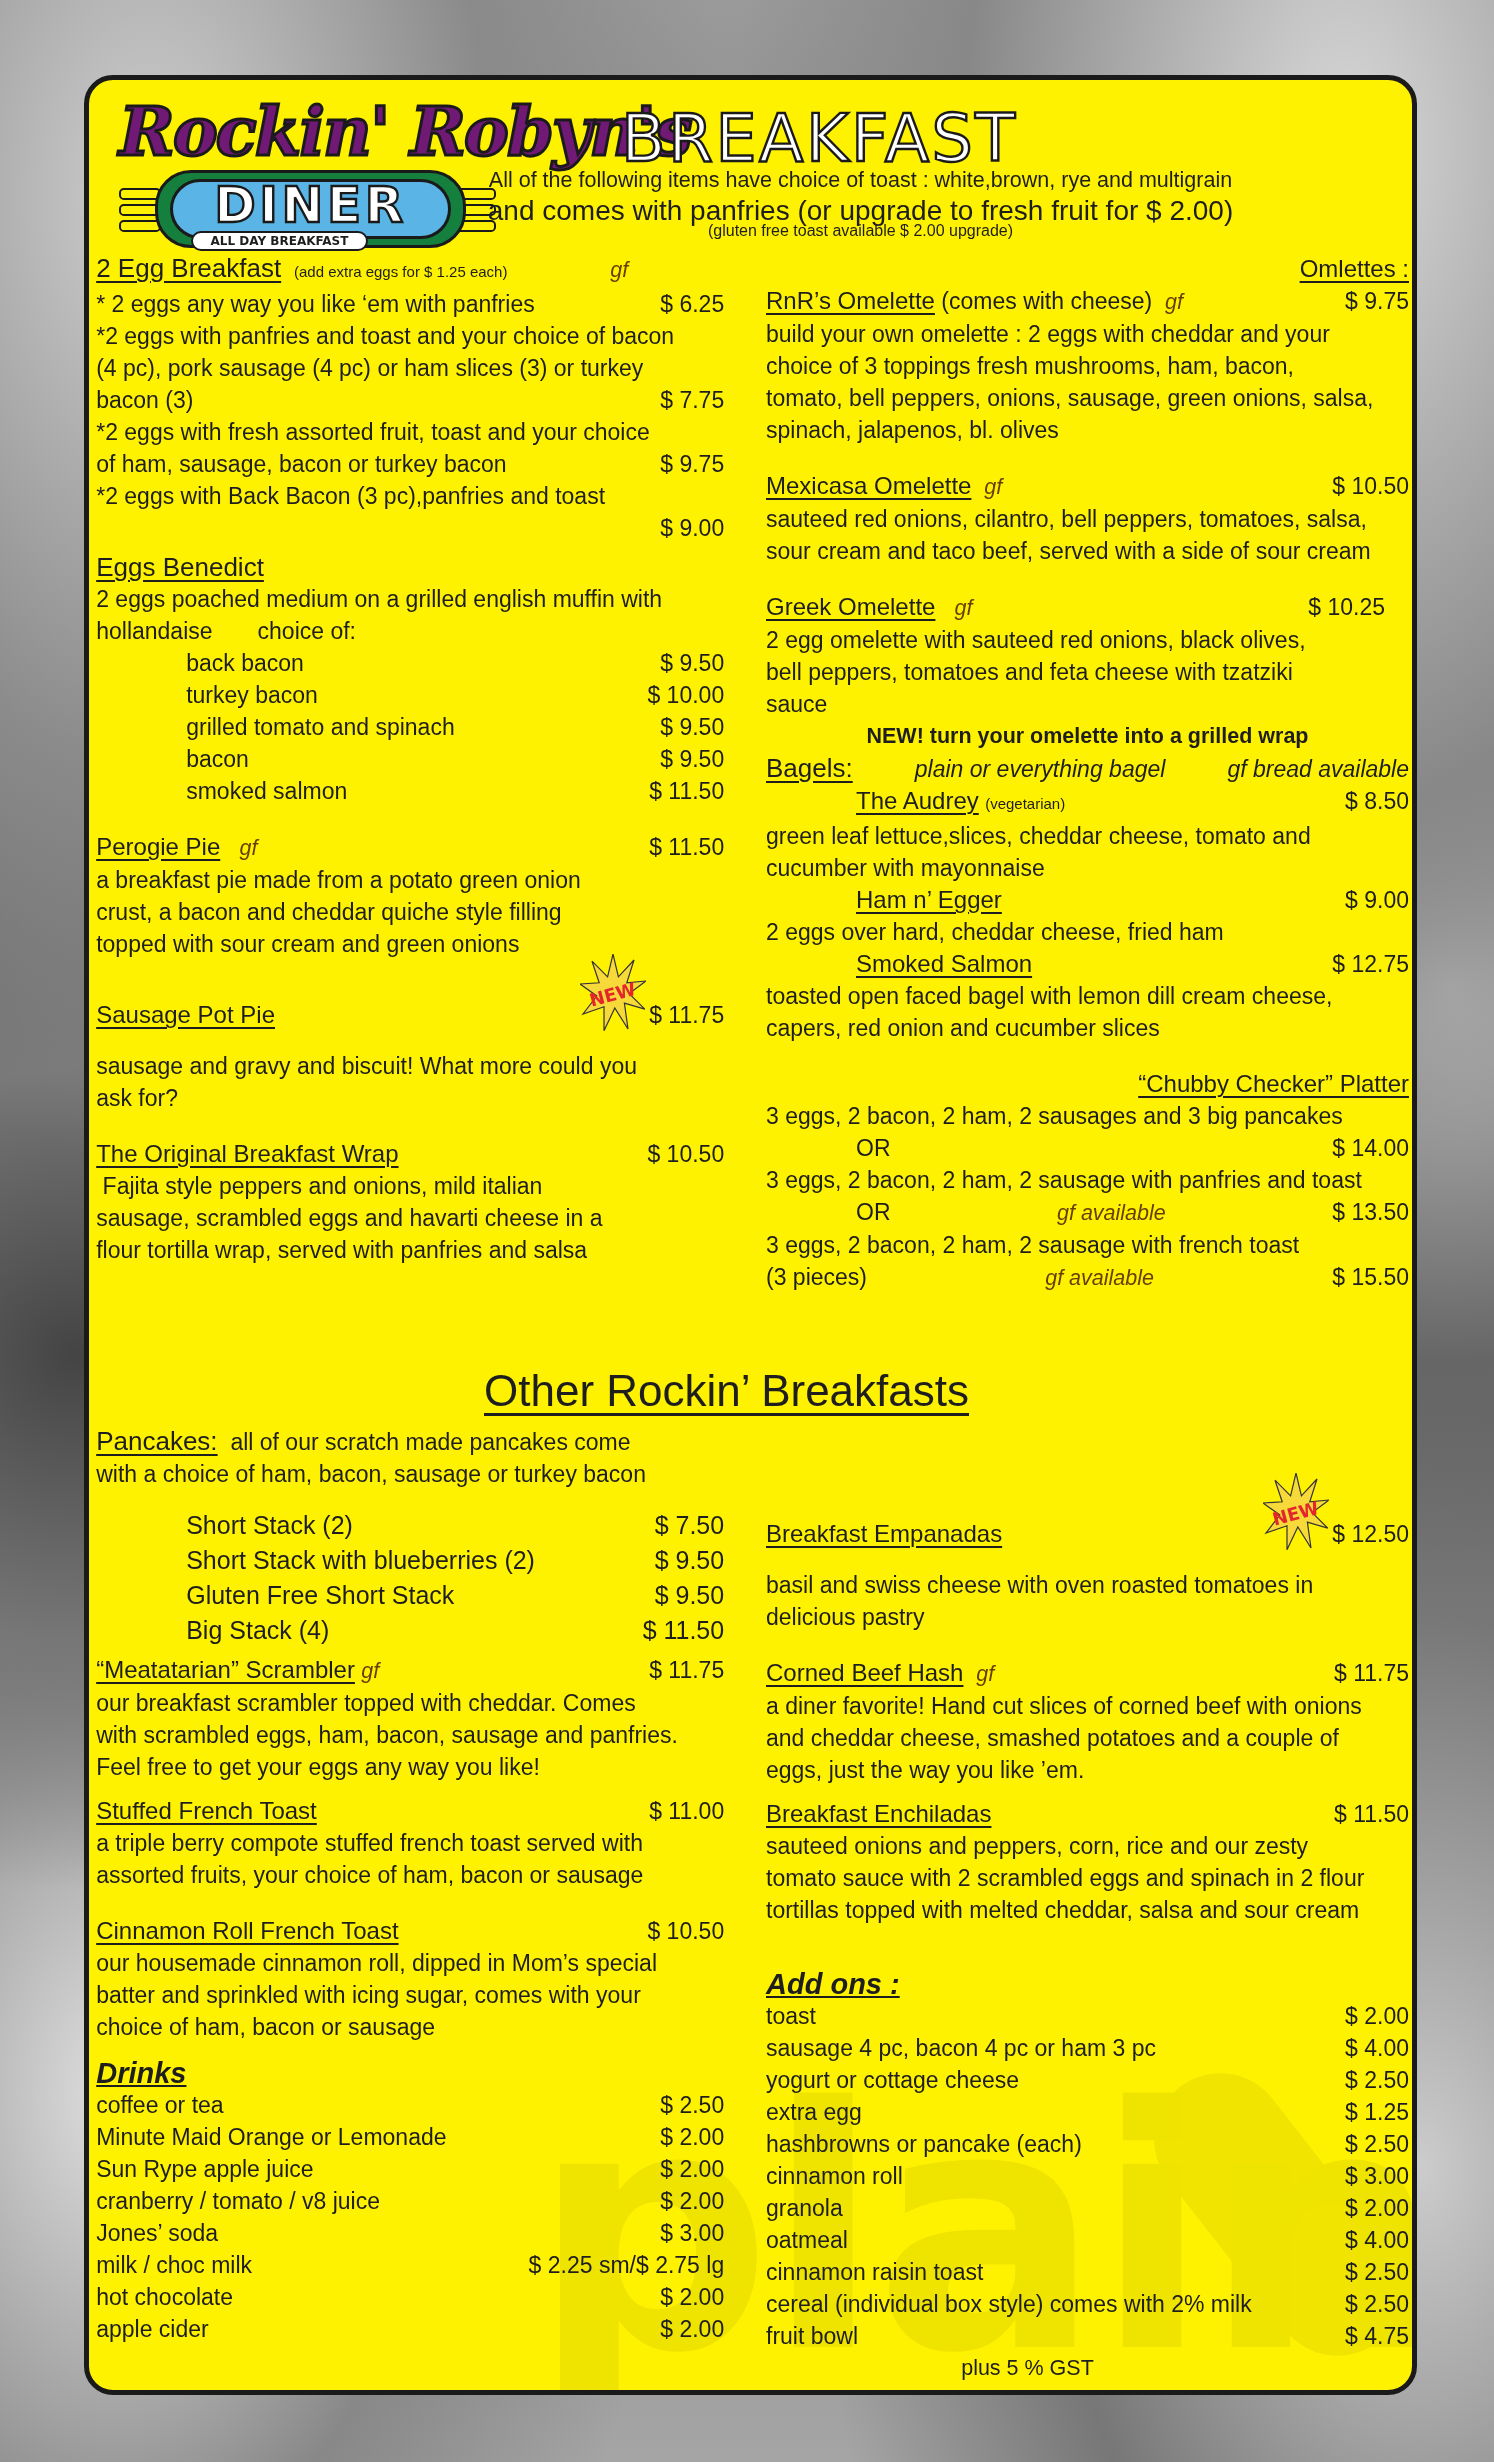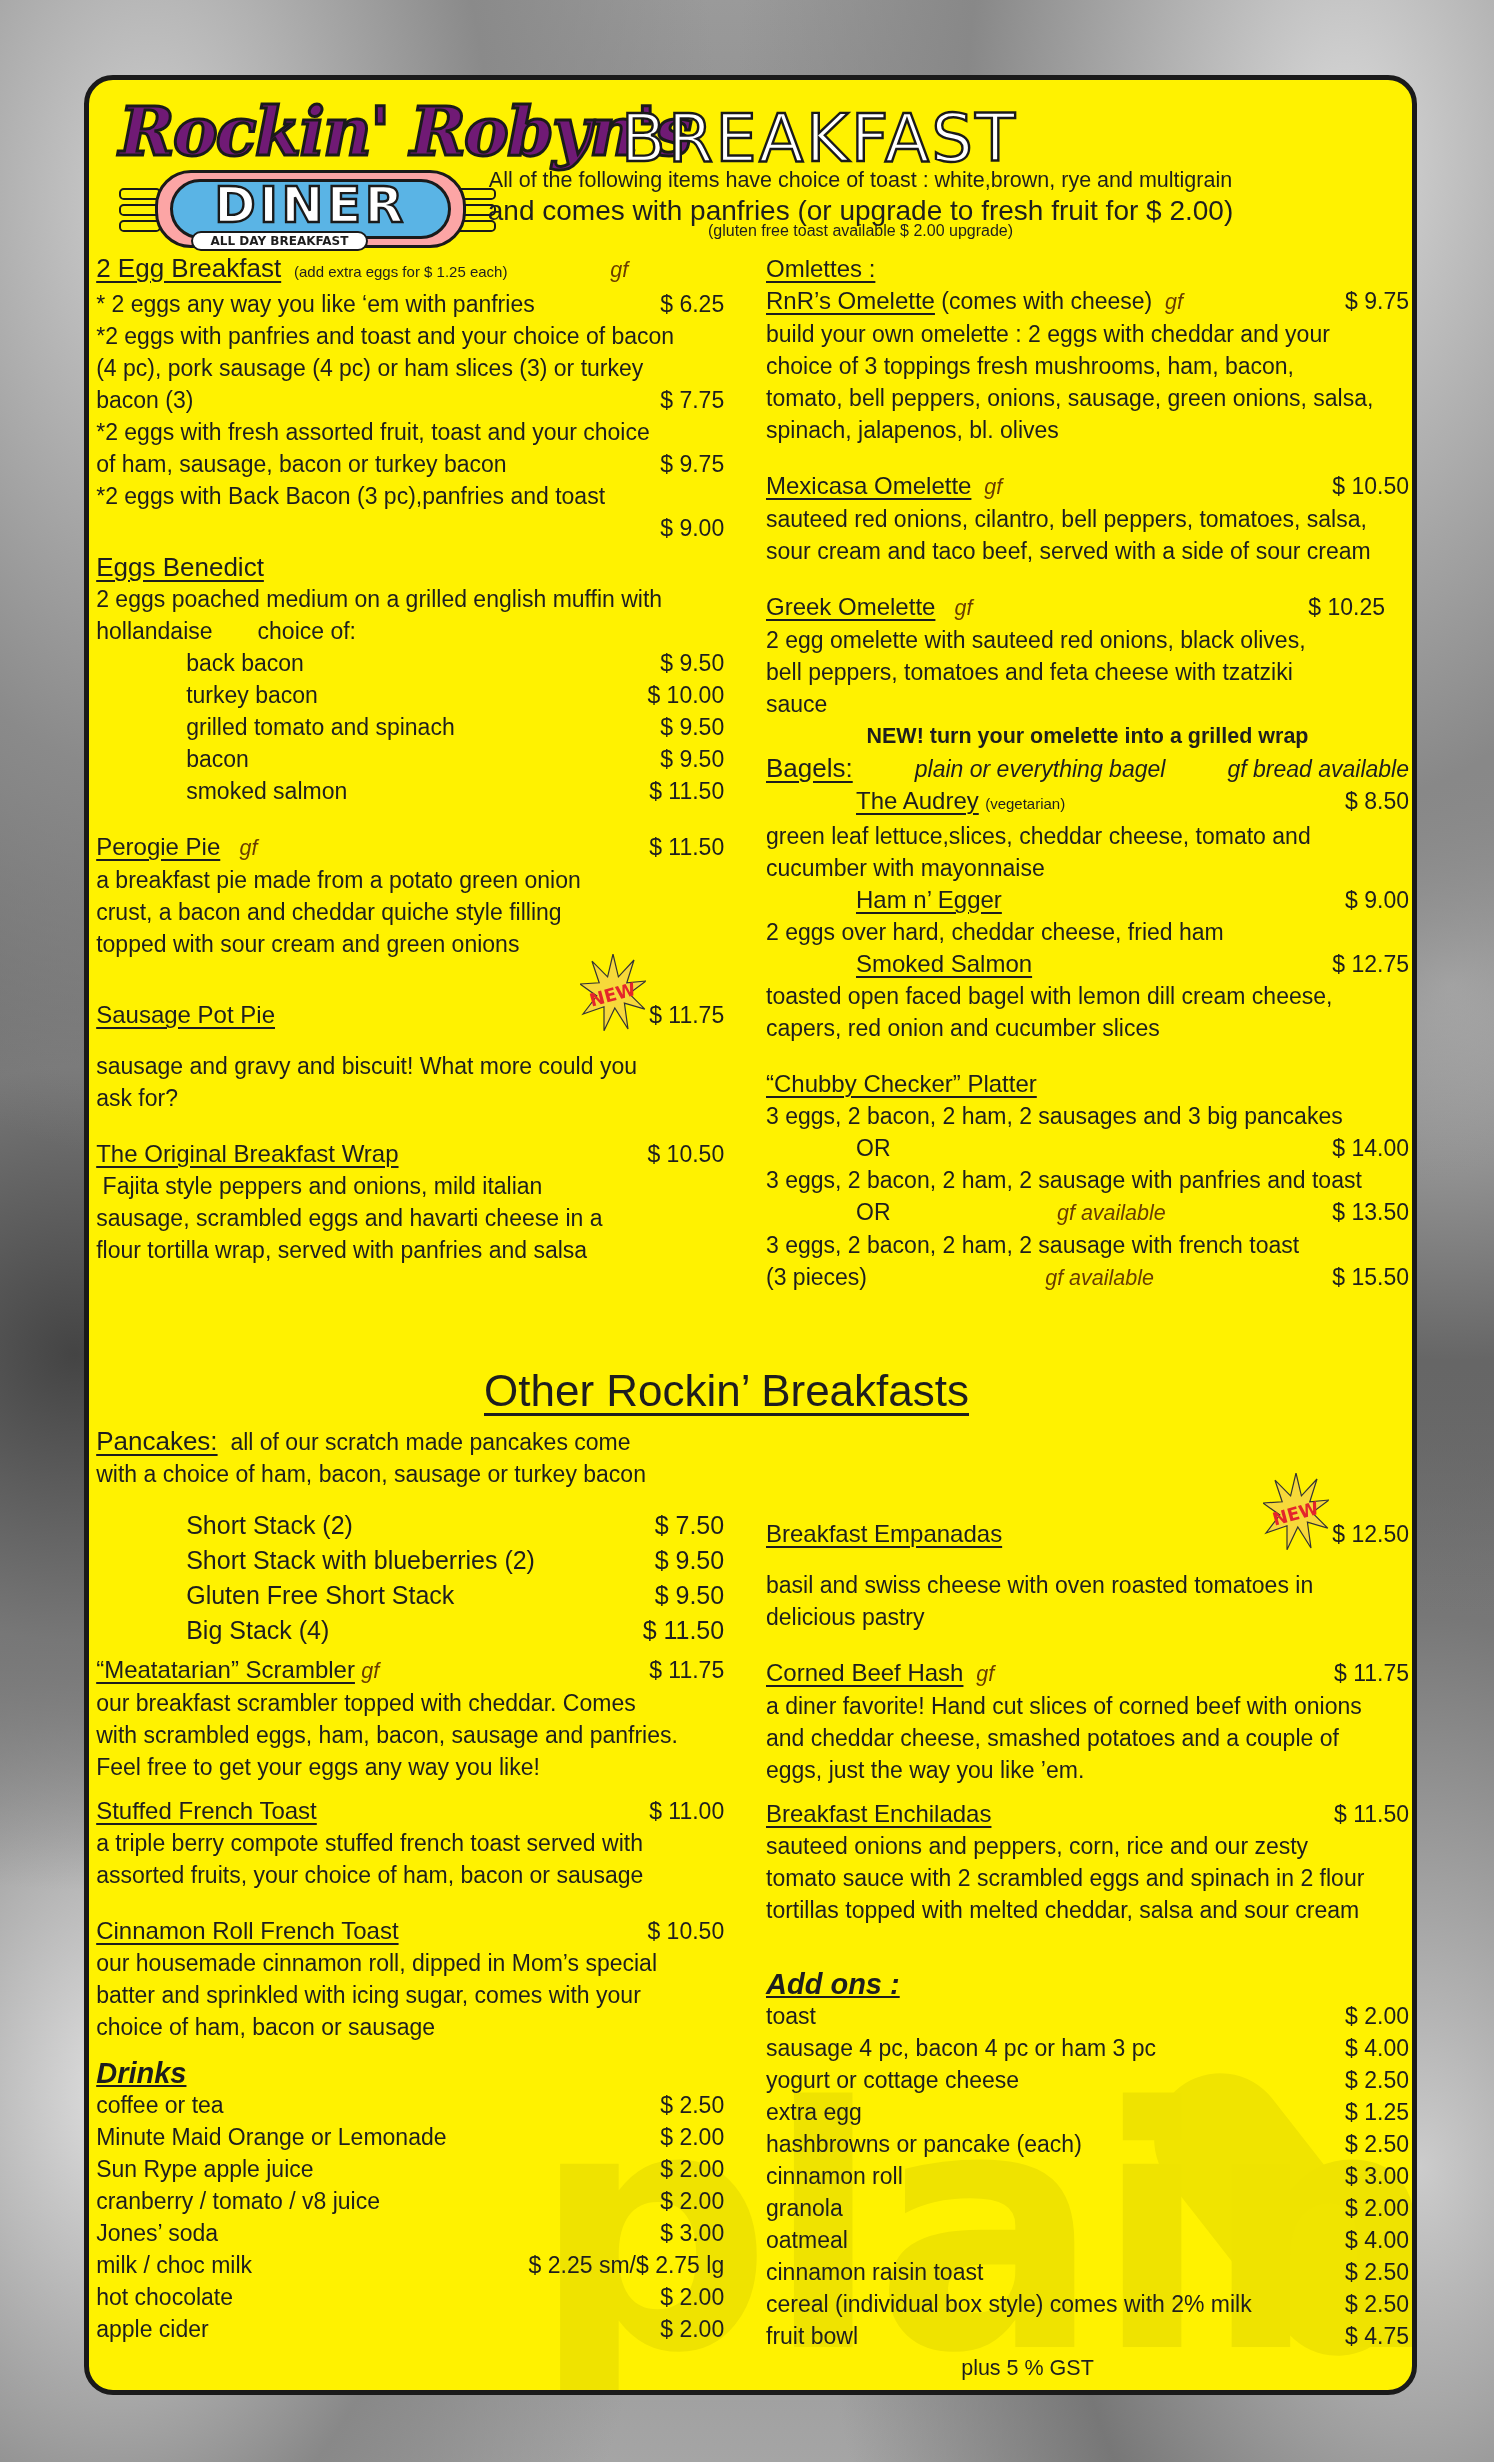--- a/index.html
+++ b/index.html
@@ -18,21 +18,21 @@
     background:#fff200;border:5.4px solid #1a1a1a;border-radius:29px;box-sizing:border-box;overflow:hidden;}
   .watermark{position:absolute;right:-24px;bottom:-36px;font-size:335px;font-weight:bold;
     color:#efe300;font-family:"DejaVu Sans",sans-serif;letter-spacing:-6px;}
   .fork{position:absolute;left:1124px;top:1973px;width:132px;height:323px;border-radius:66px;
     background:#f0e400;transform:rotate(-38deg);}
   
   .logo{position:absolute;left:30px;top:12px;width:377px;height:161px;}
   .logo-script{position:absolute;left:0;top:0;font-family:"DejaVu Serif",serif;font-style:italic;font-weight:bold;
     font-size:67px;color:#701a75;-webkit-text-stroke:3px #1a1a1a;letter-spacing:-1.8px;white-space:nowrap;}
   .logo-badge{position:absolute;left:36px;top:78px;width:305px;height:72px;border-radius:36px;
-    background:#fca5a5;border:3.6px solid #1a1a1a;}
+    background:#15803d;border:3.6px solid #1a1a1a;}
   .logo-pill{position:absolute;left:12px;top:6px;right:12px;bottom:6px;border-radius:30px;
     background:#5ab4e5;border:3px solid #1a1a1a;display:flex;align-items:center;justify-content:center;}
   .logo-diner{font-family:"DejaVu Sans",sans-serif;font-weight:bold;font-size:50px;color:#fff;
     -webkit-text-stroke:2.4px #1a1a1a;letter-spacing:3.6px;margin-top:-8.4px;}
   .logo-tag{position:absolute;left:72px;top:139px;width:161px;padding:1.2px 6px;border-radius:12px;
     background:#fff;border:2.4px solid #1a1a1a;font-size:12px;font-weight:bold;text-align:center;
     font-family:"DejaVu Sans",sans-serif;}
   .stripes{position:absolute;top:96px;width:42px;}
   .stripes i{display:block;height:8.4px;border:2.4px solid #1a1a1a;background:#fff200;border-radius:4.8px;margin-bottom:3.6px;}
   
@@ -41,21 +41,21 @@
   .sub{position:absolute;left:353px;width:837px;text-align:center;color:#1e1e1e;}
   .sub1{top:88px;font-size:21.5px;}
   .sub2{top:115px;font-size:28px;}
   .sub3{top:142px;font-size:16px;}
   
   .col{position:absolute;font-size:23px;line-height:32px;}
   .colL{left:7.2px;width:628px;}
   .colR{left:677px;width:643px;}
   .row{display:flex;justify-content:space-between;align-items:baseline;}
   .h{font-size:26px;text-decoration:underline;text-decoration-thickness:1.8px;text-underline-offset:3.6px;}
-  .h2{font-size:24px;text-decoration:underline;text-decoration-thickness:1.8px;text-underline-offset:3.6px;}
+  .h2{font-size:24px;text-decoration:underline;text-decoration-thickness:1.8px;text-underline-offset:3.6px;text-align:right;}
   .gf{color:#6a3d00;font-style:italic;font-size:21.5px;}
   .sm{font-size:15px;}
   .it{font-style:italic;}
   .ind{padding-left:90px;}
   .bold-it{font-weight:bold;font-style:italic;font-size:29px;text-decoration:underline;}
   .gap{height:24px;}
   .gap2{height:42px;}
   .new{display:inline-block;width:66px;height:66px;position:relative;vertical-align:middle;margin-right:3.6px;}
   .new svg{position:absolute;left:0;top:-30px;}
   .section-title{position:absolute;left:395px;top:1286px;font-size:44px;text-decoration:underline;

